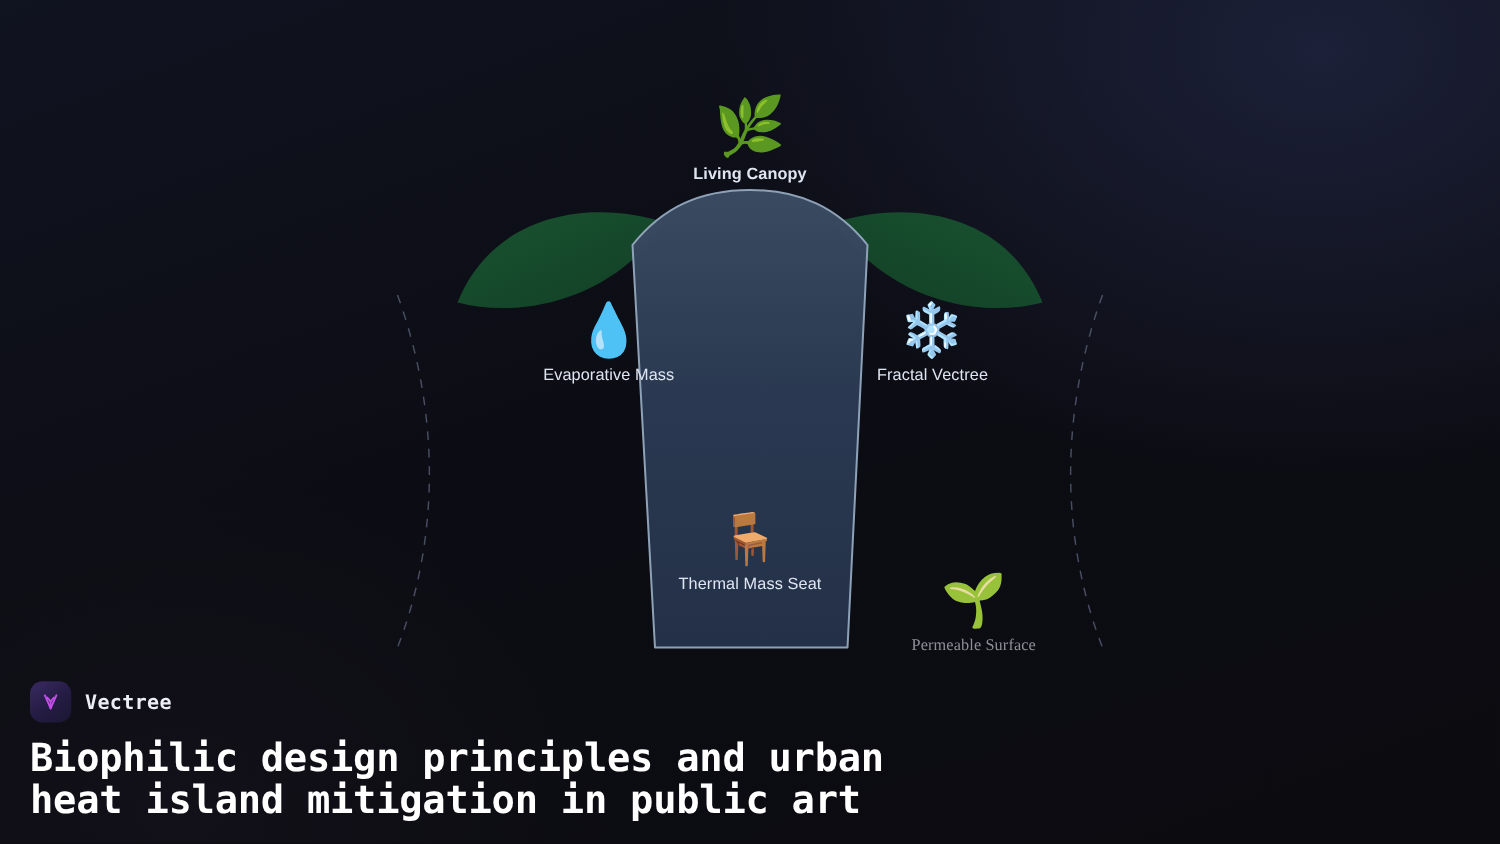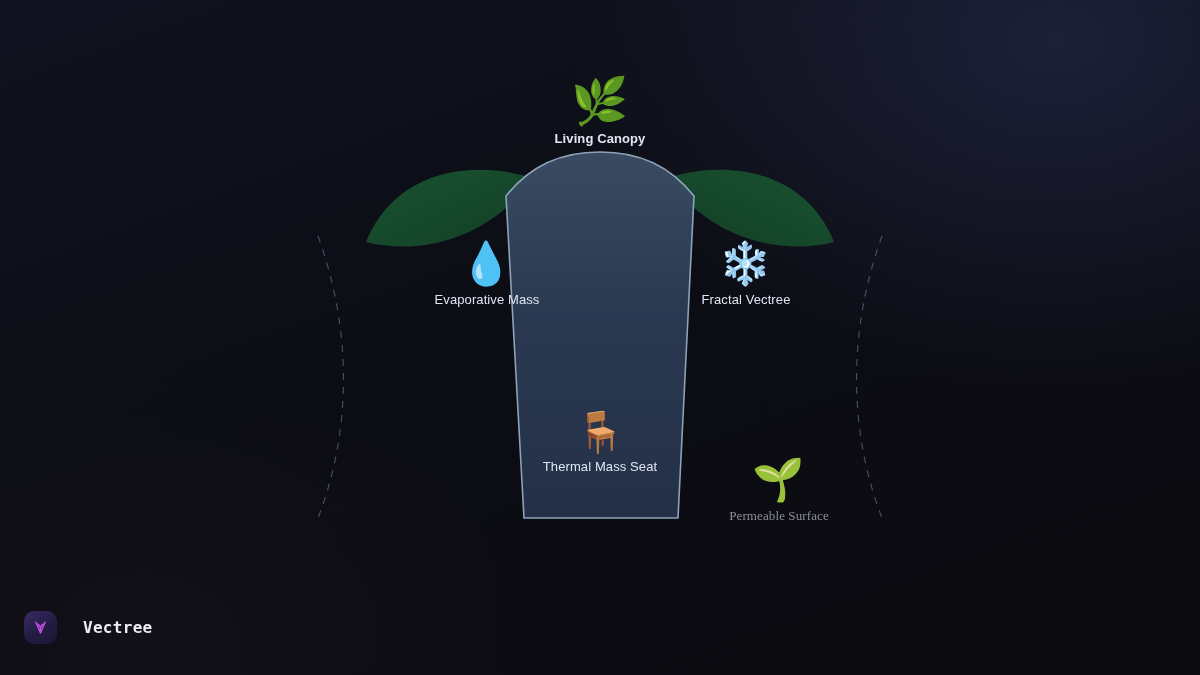--- a/index.html
+++ b/index.html
@@ -75,21 +75,21 @@
   
   #footer {
     position: absolute;
     left: 24px;
     bottom: 18px;
     width: 1152px;
   }
   #brand {
     display: flex;
     align-items: center;
-    gap: 26px;
+    gap: 11px;
     margin-bottom: 13px;
   }
   #brand-badge {
     width: 33px;
     height: 33px;
     border-radius: 10px;
     background: linear-gradient(145deg, #3a2a63 0%, #241c43 55%, #1b1733 100%);
     display: flex;
     align-items: center;
     justify-content: center;
@@ -190,16 +190,17 @@
             <path d="M6.2 5.4 L12 18.6 L17.8 5.4"></path>
             <path d="M12 18.6 L12 11.4"></path>
             <path d="M12 11.4 L8.6 7.6"></path>
             <path d="M12 11.4 L15.4 7.6"></path>
           </g>
         </svg>
       </div>
       <span id="brand-name">Vectree</span>
     </div>
 
+    <h1 id="headline">Biophilic design principles and urban heat island mitigation in public art</h1>
 
   </div>
 
 </div>
 
 </body></html>

